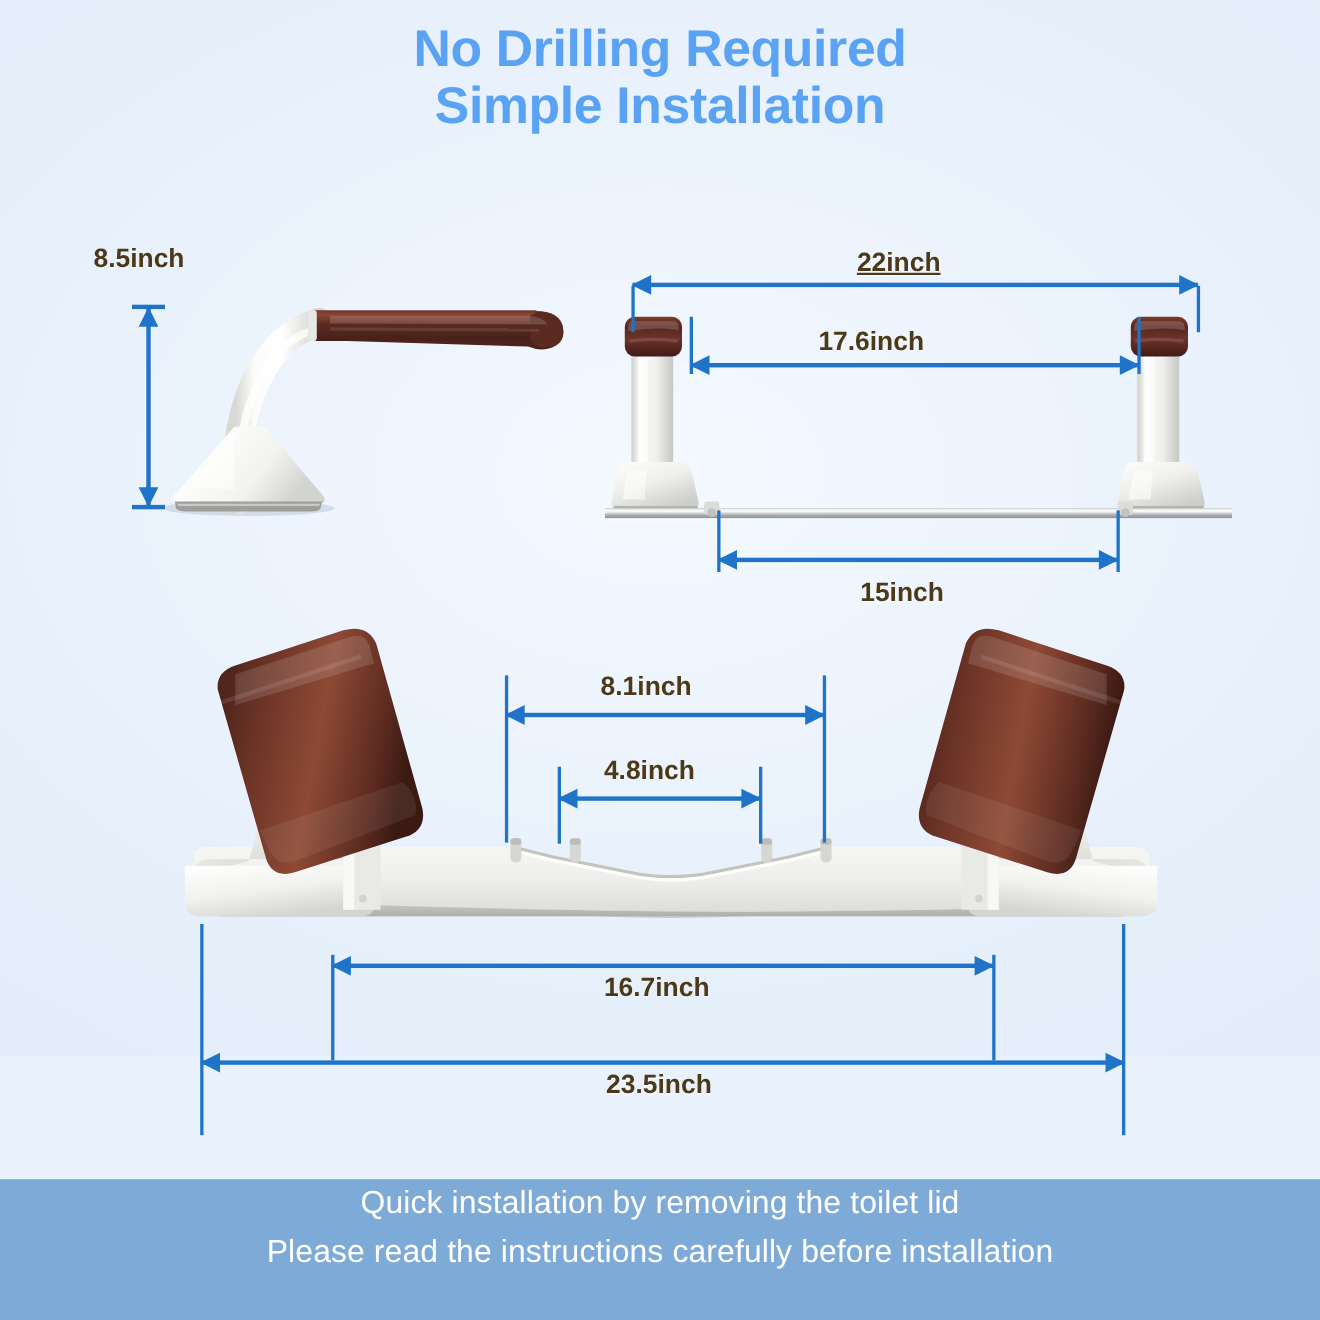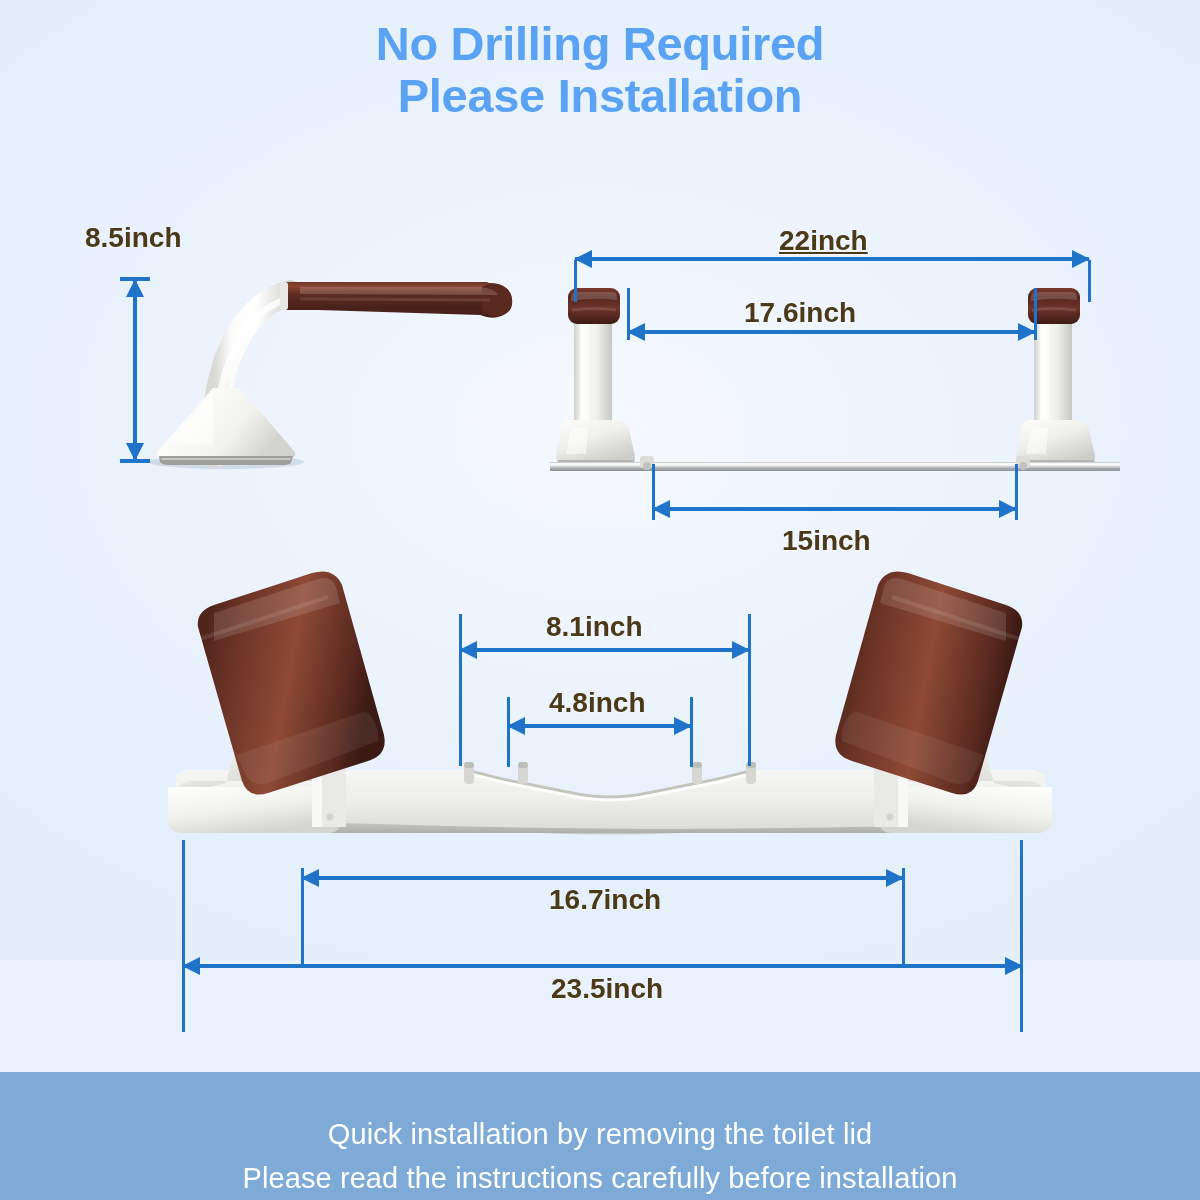--- a/index.html
+++ b/index.html
@@ -29,36 +29,36 @@
     letter-spacing:-0.3px;
   }
   .title .line2 { display:block; }
 
   
   .banner {
     position:absolute; left:0; top:1072px; width:1200px; height:128px;
     background:#7eaad8;
     color:#ffffff;
     display:flex; flex-direction:column;
-    align-items:center; justify-content:flex-end;
+    align-items:center; justify-content:flex-start;
     font-size:29px; line-height:44px;
     letter-spacing:0.1px;
   }
   .banner span { display:block; text-align:center; font-weight:400; }
 
   
   .dim-label {
     position:absolute;
     color:#4b3917;
     font-size:27px;
     font-weight:bold;
     white-space:nowrap;
     text-shadow:0 1px 0 rgba(255,255,255,0.55);
   }
-  .dim-label.big { font-size:28px; }
+  .dim-label.big { font-size:24px; }
 
   
   .harrow { position:absolute; height:4px; background:#1f74c9; }
   .harrow:before, .harrow:after {
     content:""; position:absolute; top:50%;
     width:0; height:0;
     border-top:9px solid transparent;
     border-bottom:9px solid transparent;
   }
   .harrow:before { left:-1px; transform:translateY(-50%); border-right:18px solid #1f74c9; }
@@ -83,21 +83,21 @@
   
   .art { position:absolute; }
 </style>
 </head>
 <body>
 
 <div id="stage">
 
   <div class="title">
     <span>No Drilling Required</span>
-    <span class="line2">Please Installation</span>
+    <span class="line2">Simple Installation</span>
   </div>
 
   <div class="art" style="left:150px; top:255px; width:420px; height:225px;">
     <svg width="420" height="225" viewBox="0 0 420 225">
       <defs>
         <linearGradient id="whiteTube" x1="0" y1="0" x2="1" y2="0">
           <stop offset="0%" stop-color="#d8d8d4"></stop>
           <stop offset="22%" stop-color="#fbfbfa"></stop>
           <stop offset="55%" stop-color="#ffffff"></stop>
           <stop offset="100%" stop-color="#d2d2ce"></stop>

